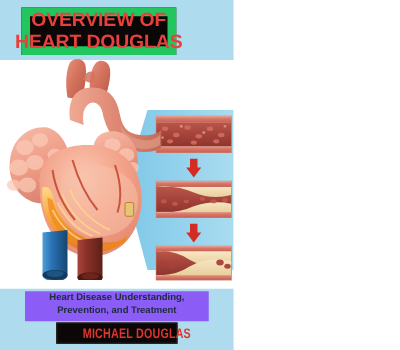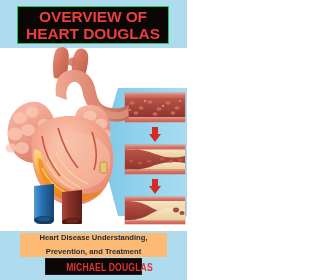--- a/index.html
+++ b/index.html
@@ -33,23 +33,23 @@
     position: absolute;
     left: 0; top: 231px;
     width: 187px; height: 49px;
     background: #aedcee;
   }
 
   
   .title-banner {
     position: absolute;
     left: 17px; top: 6px;
-    width: 152px; height: 38px;
+    width: 124px; height: 38px;
     background: #0a0706;
-    border: 1px solid #22c55e;
+    border: 7px solid #22c55e;
     box-sizing: border-box;
     display: flex;
     flex-direction: column;
     align-items: center;
     justify-content: center;
     z-index: 30;
   }
   .title-line {
     color: #e8403c;
     font-weight: bold;
@@ -76,26 +76,26 @@
     width: 87px; height: 152px;
     z-index: 12;
   }
   .artery-panel svg { display: block; }
 
   
   .subtitle-band {
     position: absolute;
     left: 20px; top: 233px;
     width: 147px; height: 24px;
-    background: #fdba74;
+    background: #8b5cf6;
     z-index: 20;
     display: flex;
     flex-direction: column;
     align-items: center;
-    justify-content: space-between;
+    justify-content: flex-start;
   }
   .subtitle-line {
     color: #1d2b3a;
     font-weight: bold;
     font-size: 7.6px;
     line-height: 10px;
     white-space: nowrap;
     text-align: center;
   }
 

